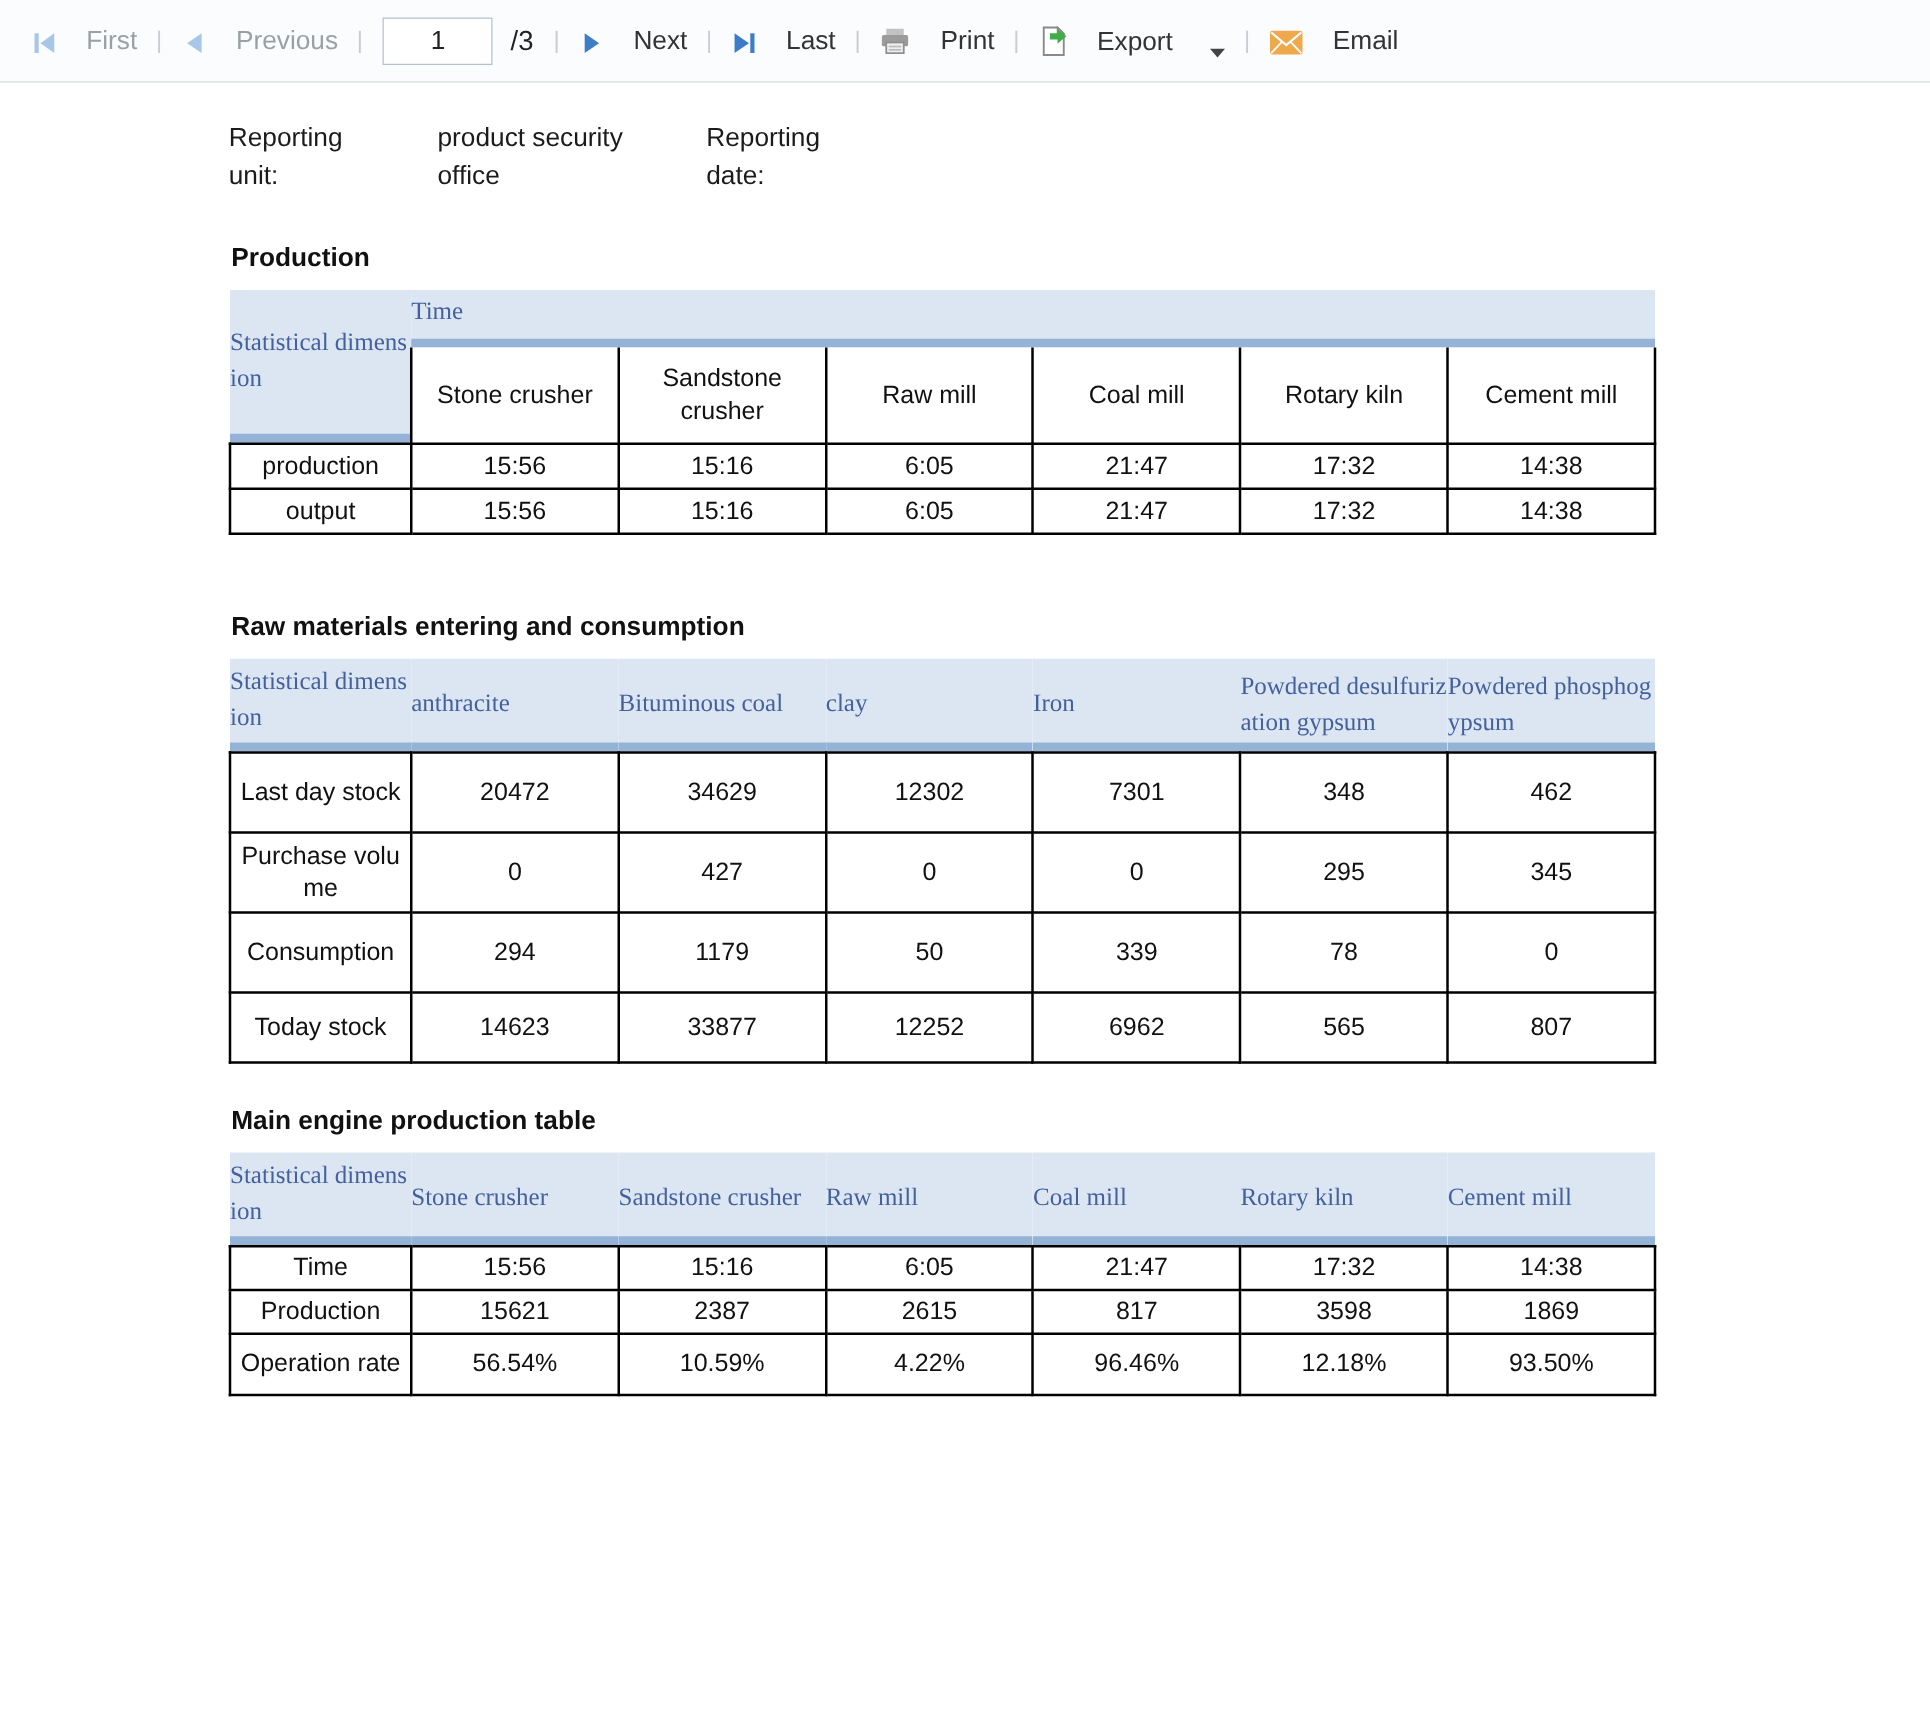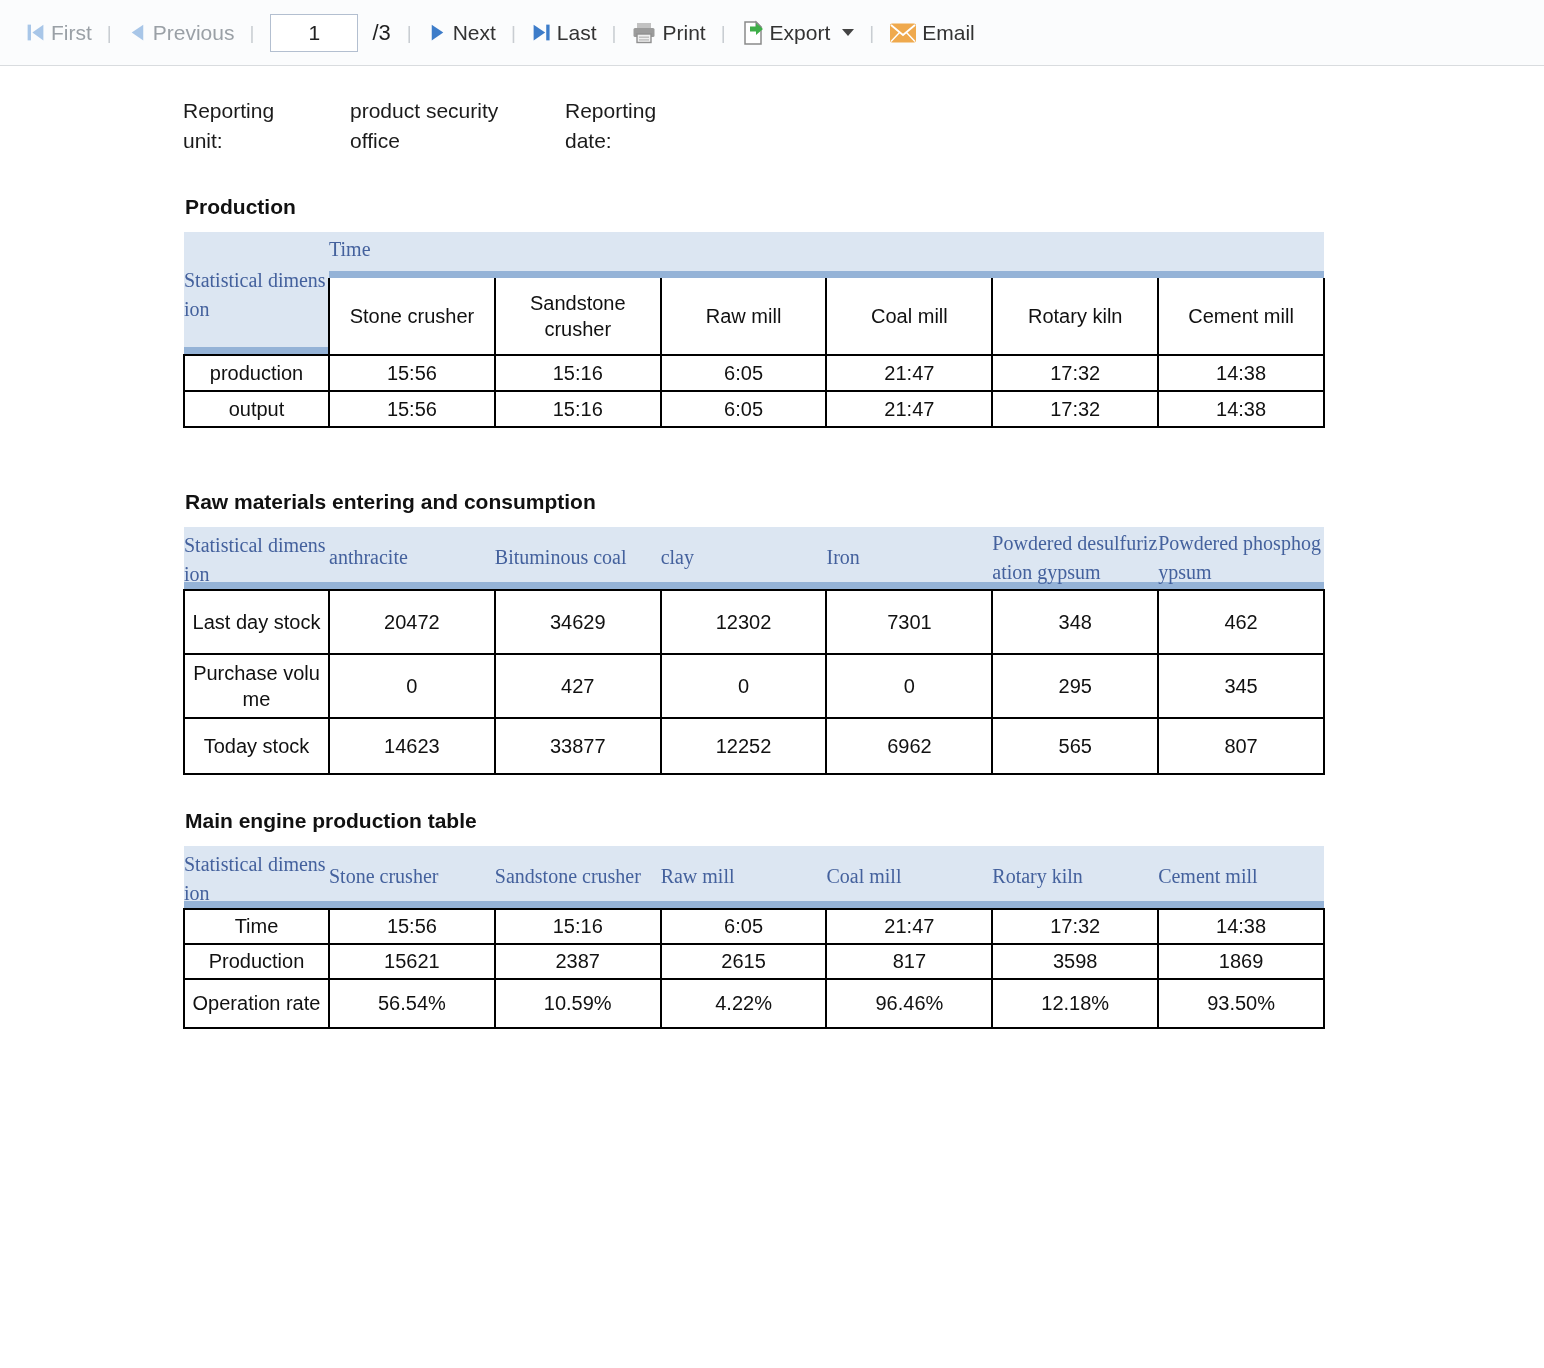--- a/index.html
+++ b/index.html
@@ -18,21 +18,21 @@
     background: #fbfcfd;
     border-bottom: 1px solid #d9dcdf;
     display: flex;
     align-items: center;
     padding: 0 12px;
     font-size: 21px;
     color: #333;
     gap: 0;
   }
   .tb-item {
-    display: flex; align-items: center; gap: 5px;
+    display: flex; align-items: flex-end; gap: 23px;
     padding: 0 13px; cursor: pointer; white-space: nowrap;
   }
   .tb-item.disabled { color: #9aa0a6; cursor: default; }
   .tb-sep { color: #c9cdd2; font-size: 19px; padding: 0 2px; user-select: none; }
   .tb-icon { display: inline-flex; flex: 0 0 auto; }
   .page-input {
     width: 88px; height: 38px;
     border: 1px solid #b3bfd0;
     background: #fff;
     text-align: center;
@@ -100,21 +100,21 @@
     font-size: 20px;
     text-align: left;
     vertical-align: middle;
     padding: 6px 26px 14px 30px;
     line-height: 1.45;
     word-break: break-all;
     box-shadow: inset 0 -7px 0 0 #95b3d7;
     font-weight: normal;
   }
   .hdr.group { height: 46px; padding-top: 2px; padding-bottom: 12px; }
-  .hdr.corner { padding-top: 4px; }
+  .hdr.corner { padding-top: 4px; padding-bottom: 12px; }
 
   
   .colhead {
     background: #fff;
     border: 2px solid #000;
     border-top: none;
     text-align: center;
     vertical-align: middle;
     height: 77px;
     line-height: 1.3;
@@ -325,20 +325,29 @@
           <tr>
             <td class="rowlabel">Purchase volume</td>
             <td class="val">0</td>
             <td class="val">427</td>
             <td class="val">0</td>
             <td class="val">0</td>
             <td class="val">295</td>
             <td class="val">345</td>
           </tr>
           <tr>
+            <td class="rowlabel">Consumption</td>
+            <td class="val">294</td>
+            <td class="val">1179</td>
+            <td class="val">50</td>
+            <td class="val">339</td>
+            <td class="val">78</td>
+            <td class="val">0</td>
+          </tr>
+          <tr>
             <td class="rowlabel">Today stock</td>
             <td class="val">14623</td>
             <td class="val">33877</td>
             <td class="val">12252</td>
             <td class="val">6962</td>
             <td class="val">565</td>
             <td class="val">807</td>
           </tr>
         </tbody>
       </table>

